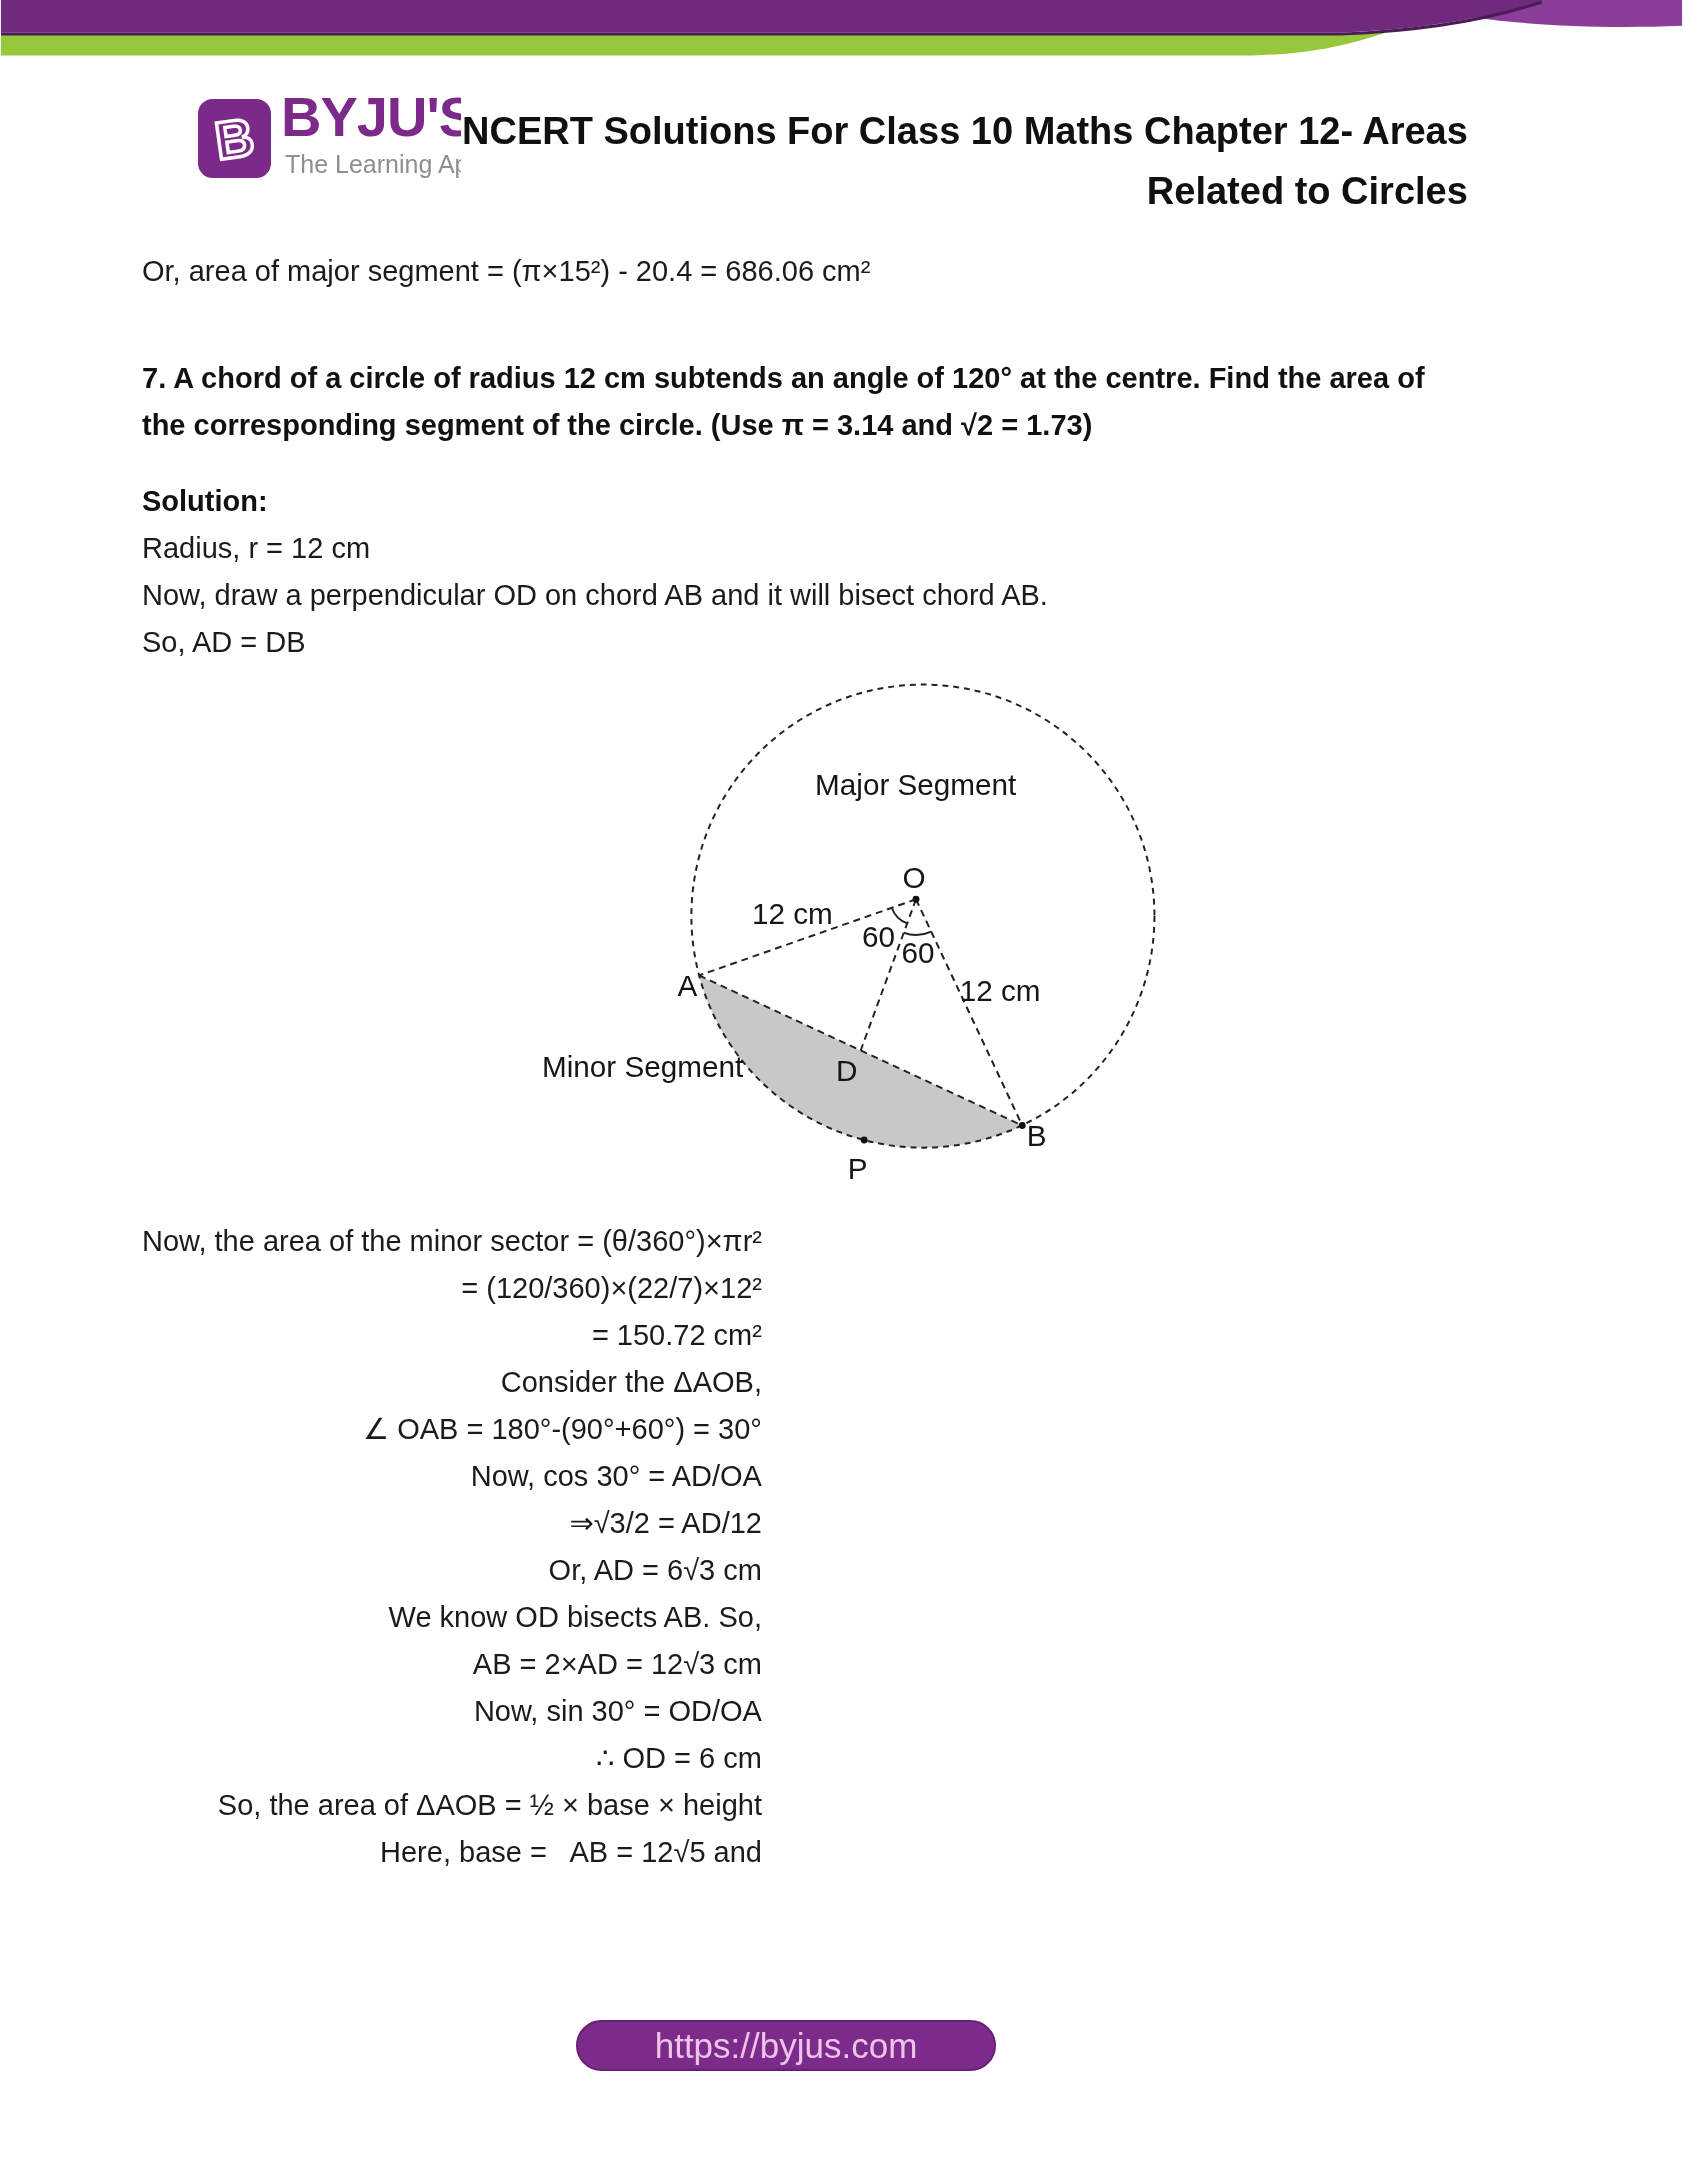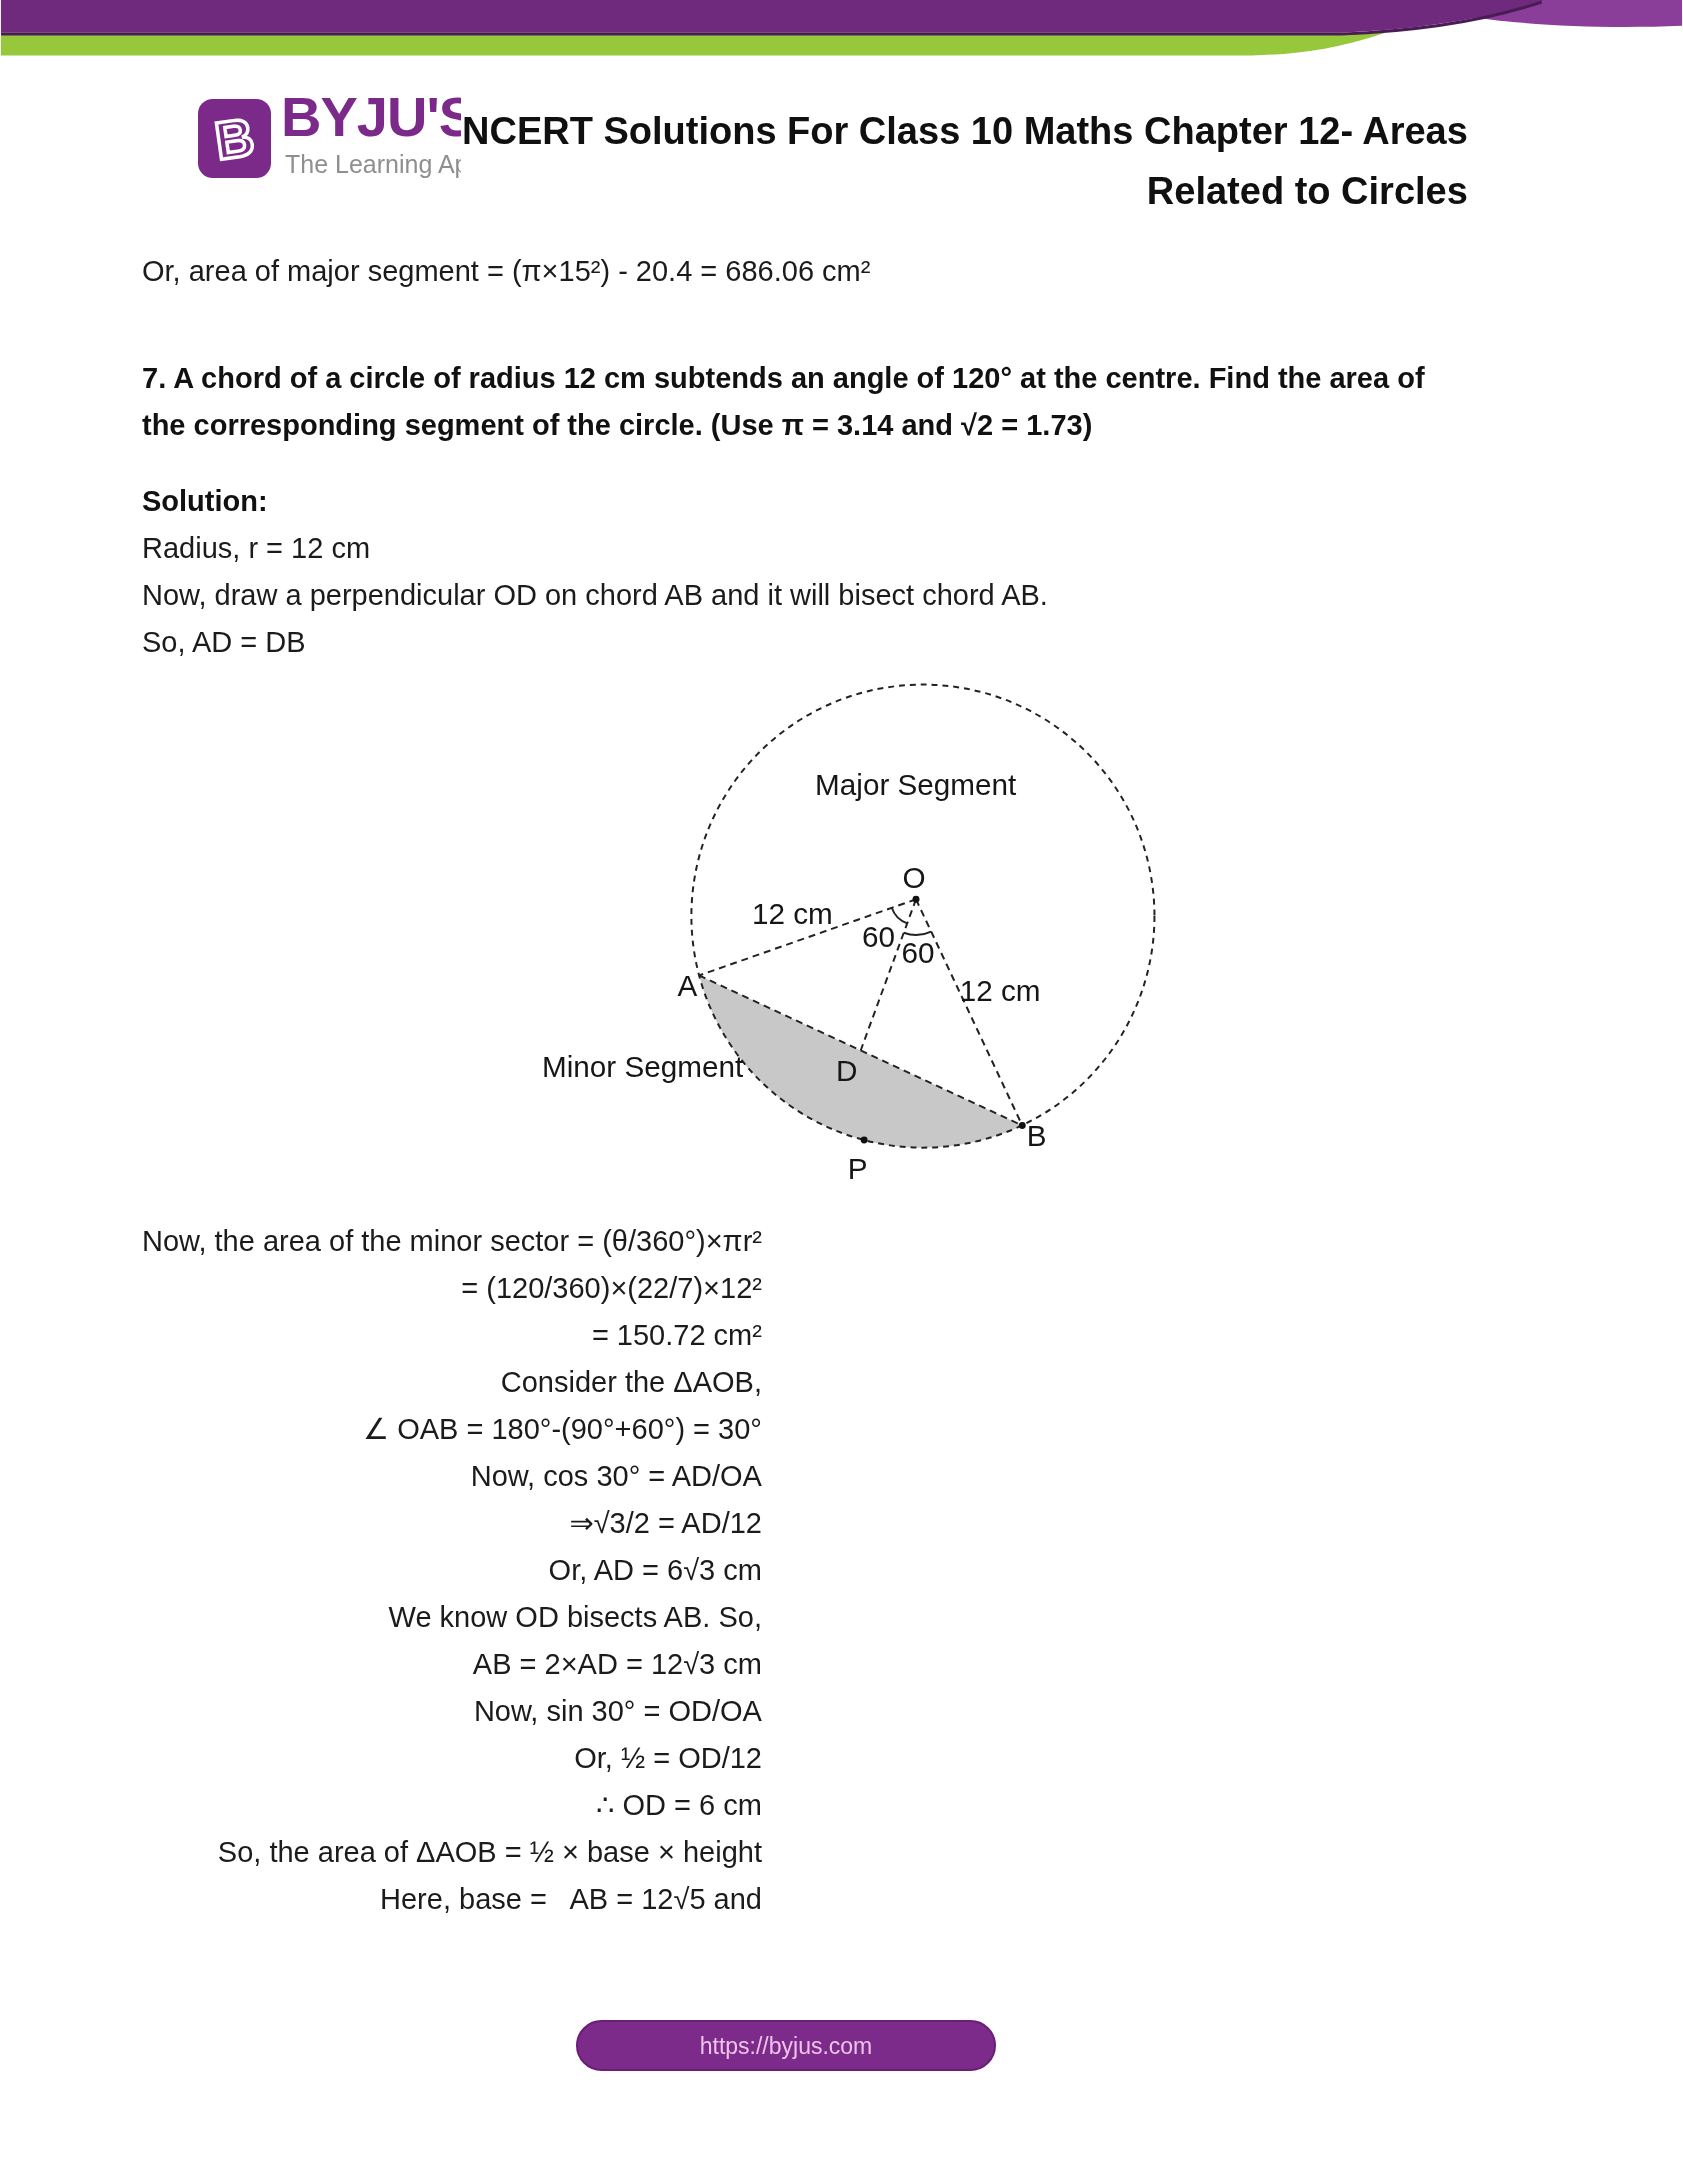--- a/index.html
+++ b/index.html
@@ -18,21 +18,21 @@
   #doc-title{position:absolute;left:462px;top:101px;font-size:38px;font-weight:bold;color:#101010;line-height:60px;background:#fff;text-align:right;}
   
   .textblock{position:absolute;left:142px;}
   
   #diagram{position:absolute;left:436px;top:644px;}
   #diagram text{font-family:"Liberation Sans",sans-serif;font-size:30px;fill:#161616;}
   
   #footer-link{
     position:absolute;left:576px;top:2020px;width:420px;height:51px;border-radius:27px;
     background:#7c2b8a;border:2px solid #6a1f77;box-sizing:border-box;
-    text-align:center;line-height:48px;font-size:23px;color:#eec3ea;cursor:pointer;
+    text-align:center;line-height:48px;font-size:35px;color:#eec3ea;cursor:pointer;
   }
 </style>
 </head>
 <body>
 
 <svg id="header-art" width="1683" height="89" viewBox="0 0 1700 90">
   <path d="M0,33 L1400,33 C1350,50 1310,55 1265,56 L0,56 Z" fill="#97c83c"></path>
   <path d="M1400,0 L1700,0 L1700,26 C1580,31 1470,20 1400,0 Z" fill="#8a3d99"></path>
   <path d="M0,0 L1560,0 C1500,20 1430,30 1355,33 L0,33 Z" fill="#6f2a7e"></path>
   <path d="M0,34.5 L1355,34.5 C1430,31.5 1500,21.5 1558,2" fill="none" stroke="#4a1c55" stroke-width="3"></path>
@@ -106,20 +106,19 @@
   <div class="line">= (120/360)×(22/7)×12²</div>
   <div class="line">= 150.72 cm²</div>
   <div class="line">Consider the ΔAOB,</div>
   <div class="line">∠ OAB = 180°-(90°+60°) = 30°</div>
   <div class="line">Now, cos 30° = AD/OA</div>
   <div class="line">⇒√3/2 = AD/12</div>
   <div class="line">Or, AD = 6√3 cm</div>
   <div class="line">We know OD bisects AB. So,</div>
   <div class="line">AB = 2×AD = 12√3 cm</div>
   <div class="line">Now, sin 30° = OD/OA</div>
-  <div class="line">Or, ½ = OD/12</div>
   <div class="line">∴ OD = 6 cm</div>
   <div class="line">So, the area of ΔAOB = ½ × base × height</div>
   <div class="line">Here, base =   AB = 12√5 and</div>
 </div>
 
 <div id="footer-link">https://byjus.com</div>
 
 
 </body></html>

